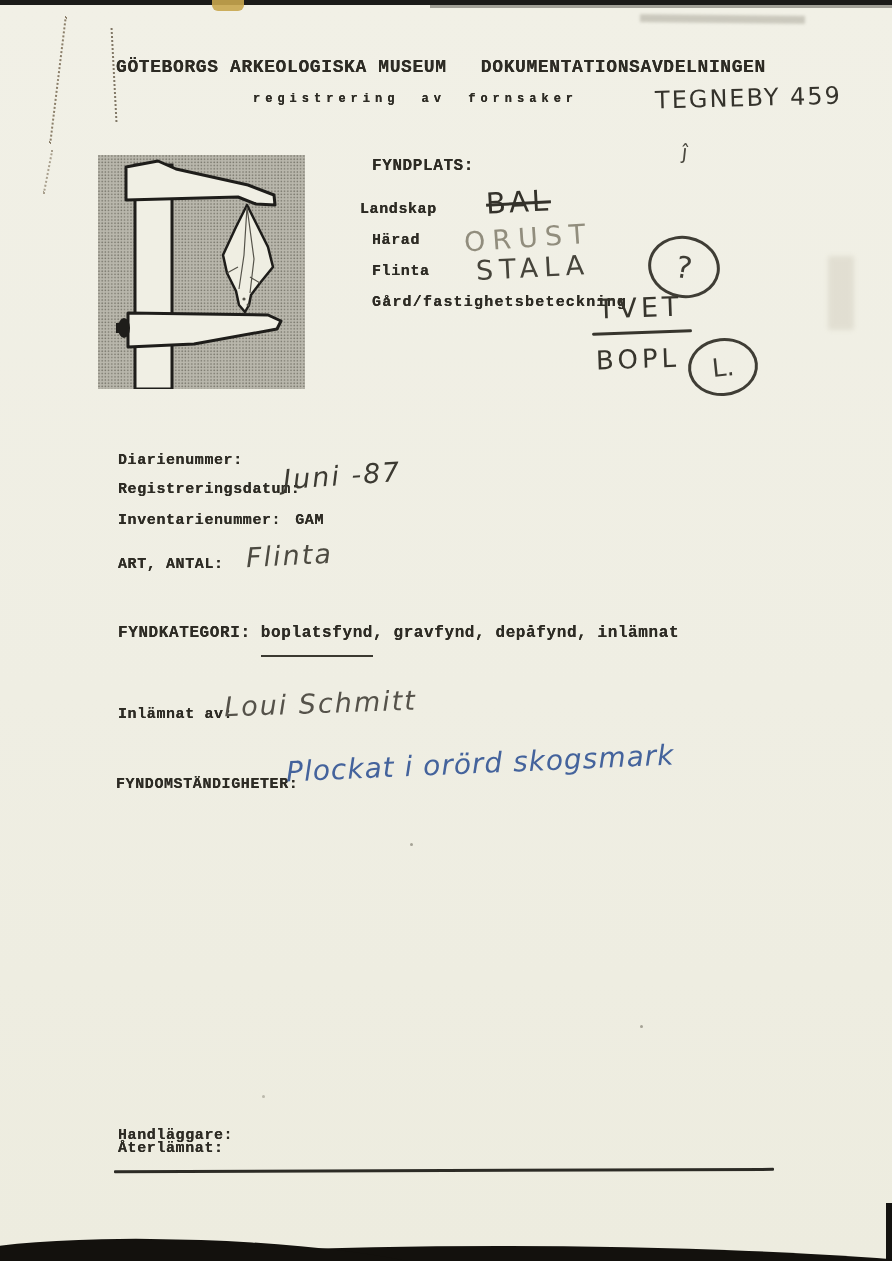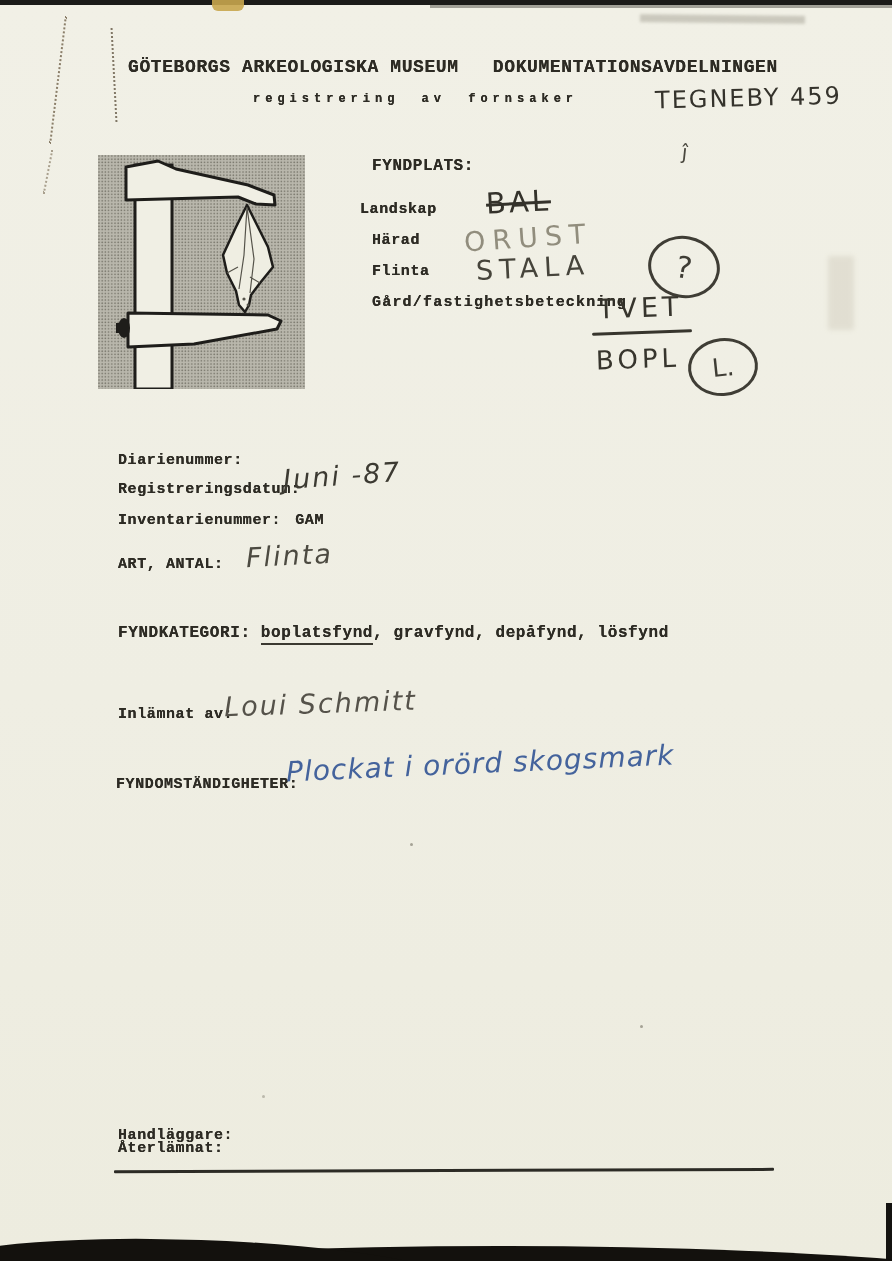--- a/index.html
+++ b/index.html
@@ -11,21 +11,21 @@
   
   .ts {
     position:absolute; font-family:"Liberation Mono", monospace;
     font-weight:bold; color:#2d2b24; white-space:pre;
     font-size:15px; letter-spacing:0.6px;
     text-shadow:0 0 0.4px #2d2b24;
   }
   .ts-big { font-size:18px; letter-spacing:0.6px; }
   .ts-spread { font-size:12px; letter-spacing:5px; word-spacing:10px; }
   .ts-16 { font-size:16px; }
-  .uline { border-bottom:2px solid #3b3931; padding-bottom:1px; }
+  .uline { border-bottom:2px solid #3b3931; padding-bottom:13px; }
   .gap { margin-left:14px;margin-top:14px; }
   
   .hand {
     position:absolute; font-family:"DejaVu Sans", sans-serif;
     color:#3a382f; white-space:pre; line-height:1;
   }
   .hand-caps { letter-spacing:5px; }
   .hand-script { font-style:italic; }
   .strike { text-decoration:line-through 3px; }
   .circle {
@@ -65,21 +65,21 @@
   <div class="crease crease-b"></div>
   <div class="crease crease-c"></div>
   <div class="smudge-r"></div>
   <div class="edge-r"></div>
   <div class="shadow-bottom"></div>
   <div class="shadow-bottom2"></div>
   <div class="speck" style="left:410px; top:843px;"></div>
   <div class="speck" style="left:640px; top:1025px;"></div>
   <div class="speck" style="left:262px; top:1095px; opacity:.35;"></div>
 
-  <div class="ts ts-big" style="left:128px; top:57px;">GÖTEBORGS ARKEOLOGISKA MUSEUM   DOKUMENTATIONSAVDELNINGEN</div>
+  <div class="ts ts-big" style="left:116px; top:57px;">GÖTEBORGS ARKEOLOGISKA MUSEUM   DOKUMENTATIONSAVDELNINGEN</div>
   <div class="ts ts-spread" style="left:253px; top:92px;">registrering av fornsaker</div>
   <div class="hand hand-caps" style="left:655px; top:86px; font-size:24px; letter-spacing:2px; transform:rotate(-1.5deg); color:#35332c;">TEGNEBY 459</div>
   <div class="hand" style="left:682px; top:142px; font-size:20px; transform:rotate(6deg); color:#4a483f;">ĵ</div>
 
   <svg class="photo" viewBox="0 0 207 234">
     <defs>
       <pattern id="stip" width="3.2" height="3.2" patternUnits="userSpaceOnUse">
         <rect width="3.2" height="3.2" fill="#b9b7ac"></rect>
         <circle cx="1" cy="1" r="0.8" fill="#77756a"></circle>
       </pattern>
@@ -120,21 +120,21 @@
       <span>L.</span>
     </div>
 
   <div class="ts" style="left:118px; top:452px;">Diarienummer:</div>
   <div class="ts" style="left:118px; top:481px;">Registreringsdatum:</div>
   <div class="hand hand-script" style="left:283px; top:462px; font-size:27px; transform:rotate(-4deg); color:#3c3a32; letter-spacing:2px;">Juni -87</div>
   <div class="ts" style="left:118px; top:512px;"><span>Inventarienummer:</span><span class="gap">GAM</span></div>
   <div class="ts" style="left:118px; top:556px;">ART, ANTAL:</div>
   <div class="hand hand-script" style="left:246px; top:542px; font-size:27px; transform:rotate(-3deg); color:#4c4a41; letter-spacing:2px;">Flinta</div>
 
-  <div class="ts ts-16" style="left:118px; top:624px;"><span>FYNDKATEGORI: </span><span class="uline">boplatsfynd</span><span>, </span><span>gravfynd, </span><span>depåfynd, </span><span>lösfynd</span></div>
+  <div class="ts ts-16" style="left:118px; top:624px;"><span>FYNDKATEGORI: </span><span class="uline">boplatsfynd</span><span>, </span><span>gravfynd, </span><span>depåfynd, </span><span>inlämnat</span></div>
 
 
   <div class="ts" style="left:118px; top:706px;font-family:Liberation Mono, monospace;">Inlämnat av:</div>
   <div class="hand hand-script" style="left:224px; top:690px; font-size:27px; transform:rotate(-2deg); color:#55524a; letter-spacing:2px;">Loui Schmitt</div>
 
   <div class="ts" style="left:116px; top:776px; font-size:15px;">FYNDOMSTÄNDIGHETER:</div>
   <div class="hand hand-script" style="left:286px; top:750px; font-size:28px; transform:rotate(-2.5deg); color:#44639c; letter-spacing:1px;">Plockat i orörd skogsmark</div>
 
   <div class="ts" style="left:118px; top:1127px;">Handläggare:</div>
   <div class="signline" style="left:114px; top:1169px; width:660px; transform:rotate(-0.2deg);"></div>

